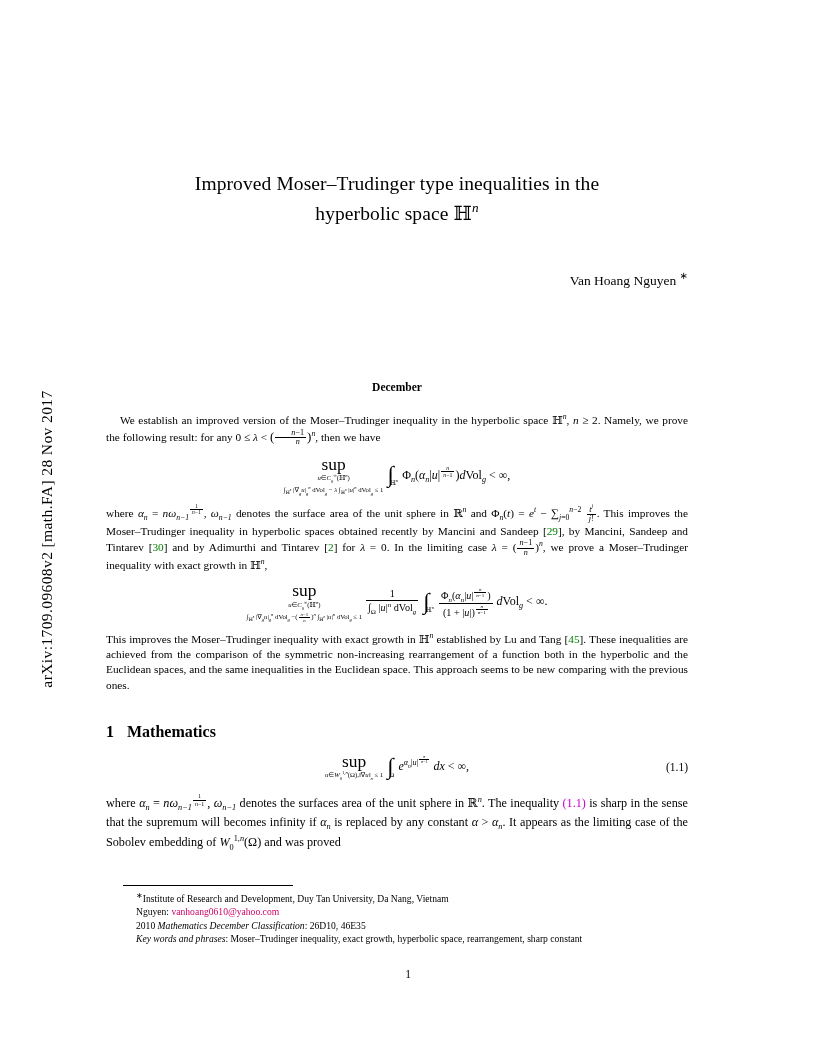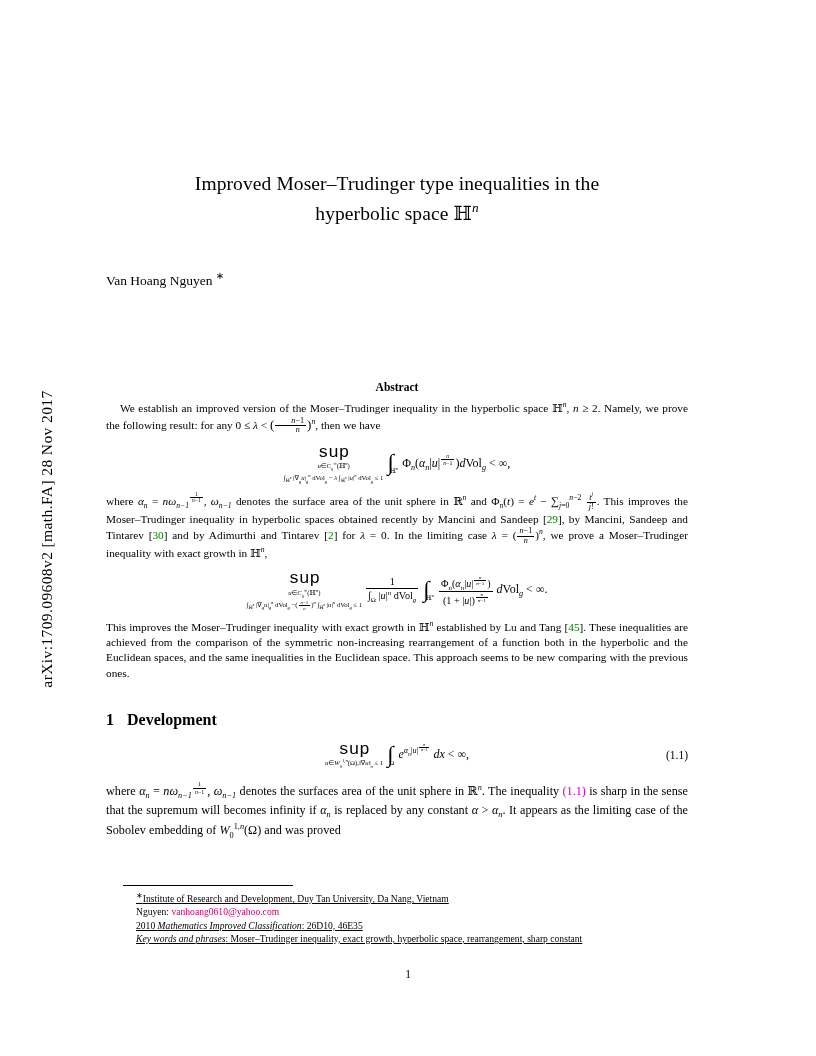--- a/index.html
+++ b/index.html
@@ -45,42 +45,42 @@
 
   h1.title {
     font-size: 19.5px;
     font-weight: normal;
     text-align: center;
     line-height: 1.45;
     margin: 0 0 0 0;
     letter-spacing: 0.1px;
   }
   .author {
-    text-align: left;
+    text-align: right;
     font-size: 13.5px;
     margin-top: 42px;
   }
   .author sup { font-size: 10px; }
   .date {
     text-align: center;
     font-size: 13.5px;
     margin-top: 27px;
   }
 
   .abstract-head {
     text-align: center;
     font-size: 11.5px;
     font-weight: bold;
     margin-top: 92px;
   }
   .abstract {
     font-size: 11.3px;
     text-align: justify;
     line-height: 1.35;
-    margin-top: 7px;
+    margin-top: 19px;
   }
   .abstract p { margin: 0 0 0 0; text-indent: 14px; }
   .abstract p.noindent { text-indent: 0; }
 
   .eq {
     text-align: center;
     margin: 9px 0 8px 0;
     font-size: 12px;
   }
   .numbered {
@@ -111,21 +111,21 @@
     margin: 0 1px;
   }
   .frac .num { display: block; border-bottom: 1px solid #000; padding: 0 2px; }
   .frac .den { display: block; padding: 0 2px; }
   .bigop {
     display: inline-block;
     vertical-align: middle;
     text-align: center;
     line-height: 1;
   }
-  .bigop .op { display: block; font-size: 1.45em; font-style: normal; font-family: Liberation Mono, monospace; }
+  .bigop .op { display: block; font-size: 1.45em; font-style: normal; }
   .bigop .lim { display: block; font-size: 0.56em; margin-top: 1px; white-space: nowrap;}
   .intg {
     display: inline-block;
     vertical-align: middle;
     text-align: left;
     line-height: 1;
     position: relative;
     margin: 0 1px;
   }
   .intg .sign { font-size: 1.9em; font-style: normal; display: inline-block; vertical-align: middle;}
@@ -159,21 +159,21 @@
   }
   .footnotes {
     position: absolute;
     left: 123px;
     top: 890px;
     width: 582px;
     font-size: 9.6px;
     line-height: 1.38;
     text-align: justify;
   }
-  .footnotes .fn { text-indent: 13px; text-decoration: underline; }
+  .footnotes .fn { text-indent: 13px; }
   .footnotes .email { text-indent: 13px; }
 
   .pagenum {
     position: absolute;
     left: 0;
     right: 0;
     top: 968px;
     text-align: center;
     font-size: 11.5px;
   }
@@ -191,21 +191,21 @@
       <span>Improved Moser–Trudinger type inequalities in the</span><br>
       <span>hyperbolic space </span><span class="bb">ℍ</span><span class="supi">n</span>
     </h1>
 
     <div class="author">
       <span>Van Hoang Nguyen</span>
       <sup>∗</sup>
     </div>
 
 
-    <div class="abstract-head">Abstract</div>
+    <div class="abstract-head">December</div>
 
     <div class="abstract">
       <p>
         We establish an improved version of the Moser–Trudinger inequality in the hyperbolic
         space <span class="bb">ℍ</span><span class="supi">n</span>, <span class="math">n</span> ≥ 2. Namely, we prove the following result: for any 0 ≤ <span class="math">λ</span> &lt; <span style="font-size:1.15em;">(</span><span class="frac"><span class="num"><span class="math">n</span>−1</span><span class="den"><span class="math">n</span></span></span><span style="font-size:1.15em;">)</span><span class="supi">n</span>, then we
         have
       </p>
 
       <div class="eq">
         <span class="bigop">
@@ -244,21 +244,21 @@
 
       <p class="noindent">
         This improves the Moser–Trudinger inequality with exact growth in <span class="bb">ℍ</span><span class="supi">n</span> established by Lu
         and Tang [<span class="cite">45</span>]. These inequalities are achieved from the comparison of the symmetric non-increasing rearrangement of a function both in the hyperbolic and the Euclidean spaces, and
         the same inequalities in the Euclidean space. This approach seems to be new comparing with
         the previous ones.
       </p>
     </div>
 
     <h2 class="section">
-      <span class="num">1</span><span>Development</span>
+      <span class="num">1</span><span>Mathematics</span>
     </h2>
 
     <div class="body-text">
 
       <div class="eq numbered" style="margin-top:12px;margin-bottom:12px;">
         <span class="bigop">
           <span class="op">sup</span>
           <span class="lim"><span class="math">u</span>∈<span class="math">W</span><span class="sub">0</span><span class="sup">1,<span class="math">n</span></span>(Ω),‖∇<span class="math">u</span>‖<span class="subi">n</span> ≤ 1</span>
         </span>
         <span class="intg"><span class="sign">∫</span><span class="lim">Ω</span></span>
@@ -278,21 +278,21 @@
   <div class="footnote-rule"></div>
 
   <div class="footnotes">
     <div class="fn">
       <sup>∗</sup><span>Institute of Research and Development, Duy Tan University, Da Nang, Vietnam</span>
     </div>
     <div class="email">
       <span>Nguyen: </span><span class="link">vanhoang0610@yahoo.com</span>
     </div>
     <div class="fn">
-      2010 <span style="font-style:italic;">Mathematics Improved Classification</span>: 26D10, 46E35
+      2010 <span style="font-style:italic;">Mathematics December Classification</span>: 26D10, 46E35
     </div>
     <div class="fn">
       <span style="font-style:italic;">Key words and phrases</span><span>: Moser–Trudinger inequality, exact growth, hyperbolic space, rearrangement, sharp constant</span>
     </div>
   </div>
 
   <div class="pagenum">1</div>
 
 </div>
 

